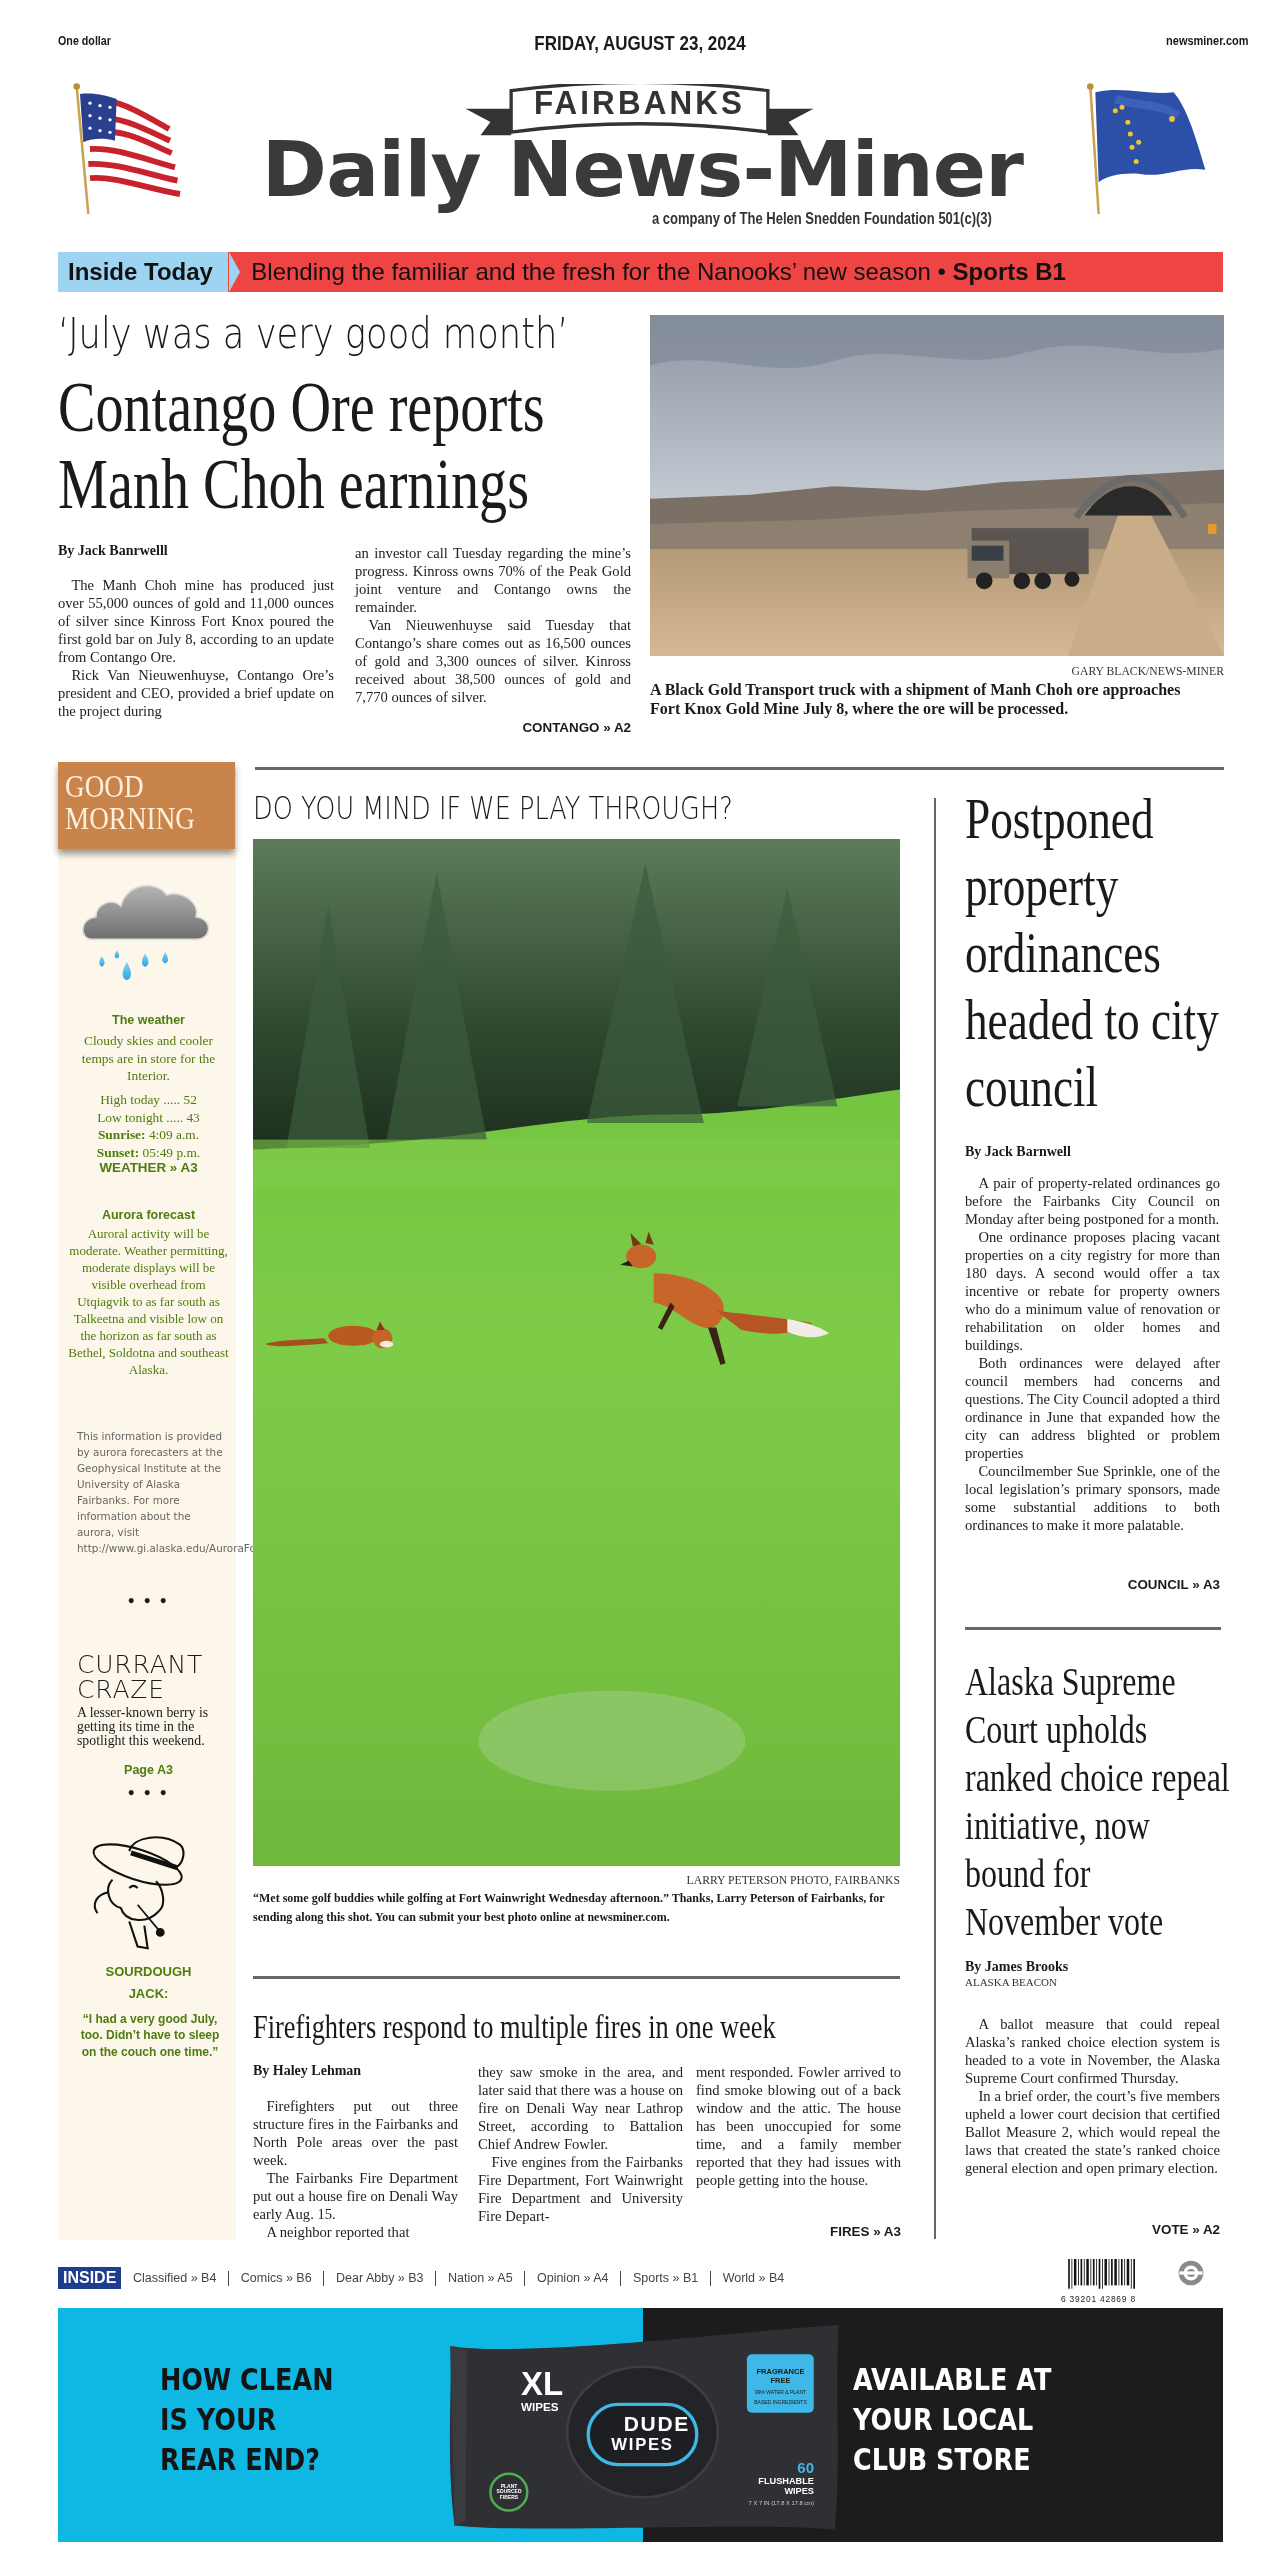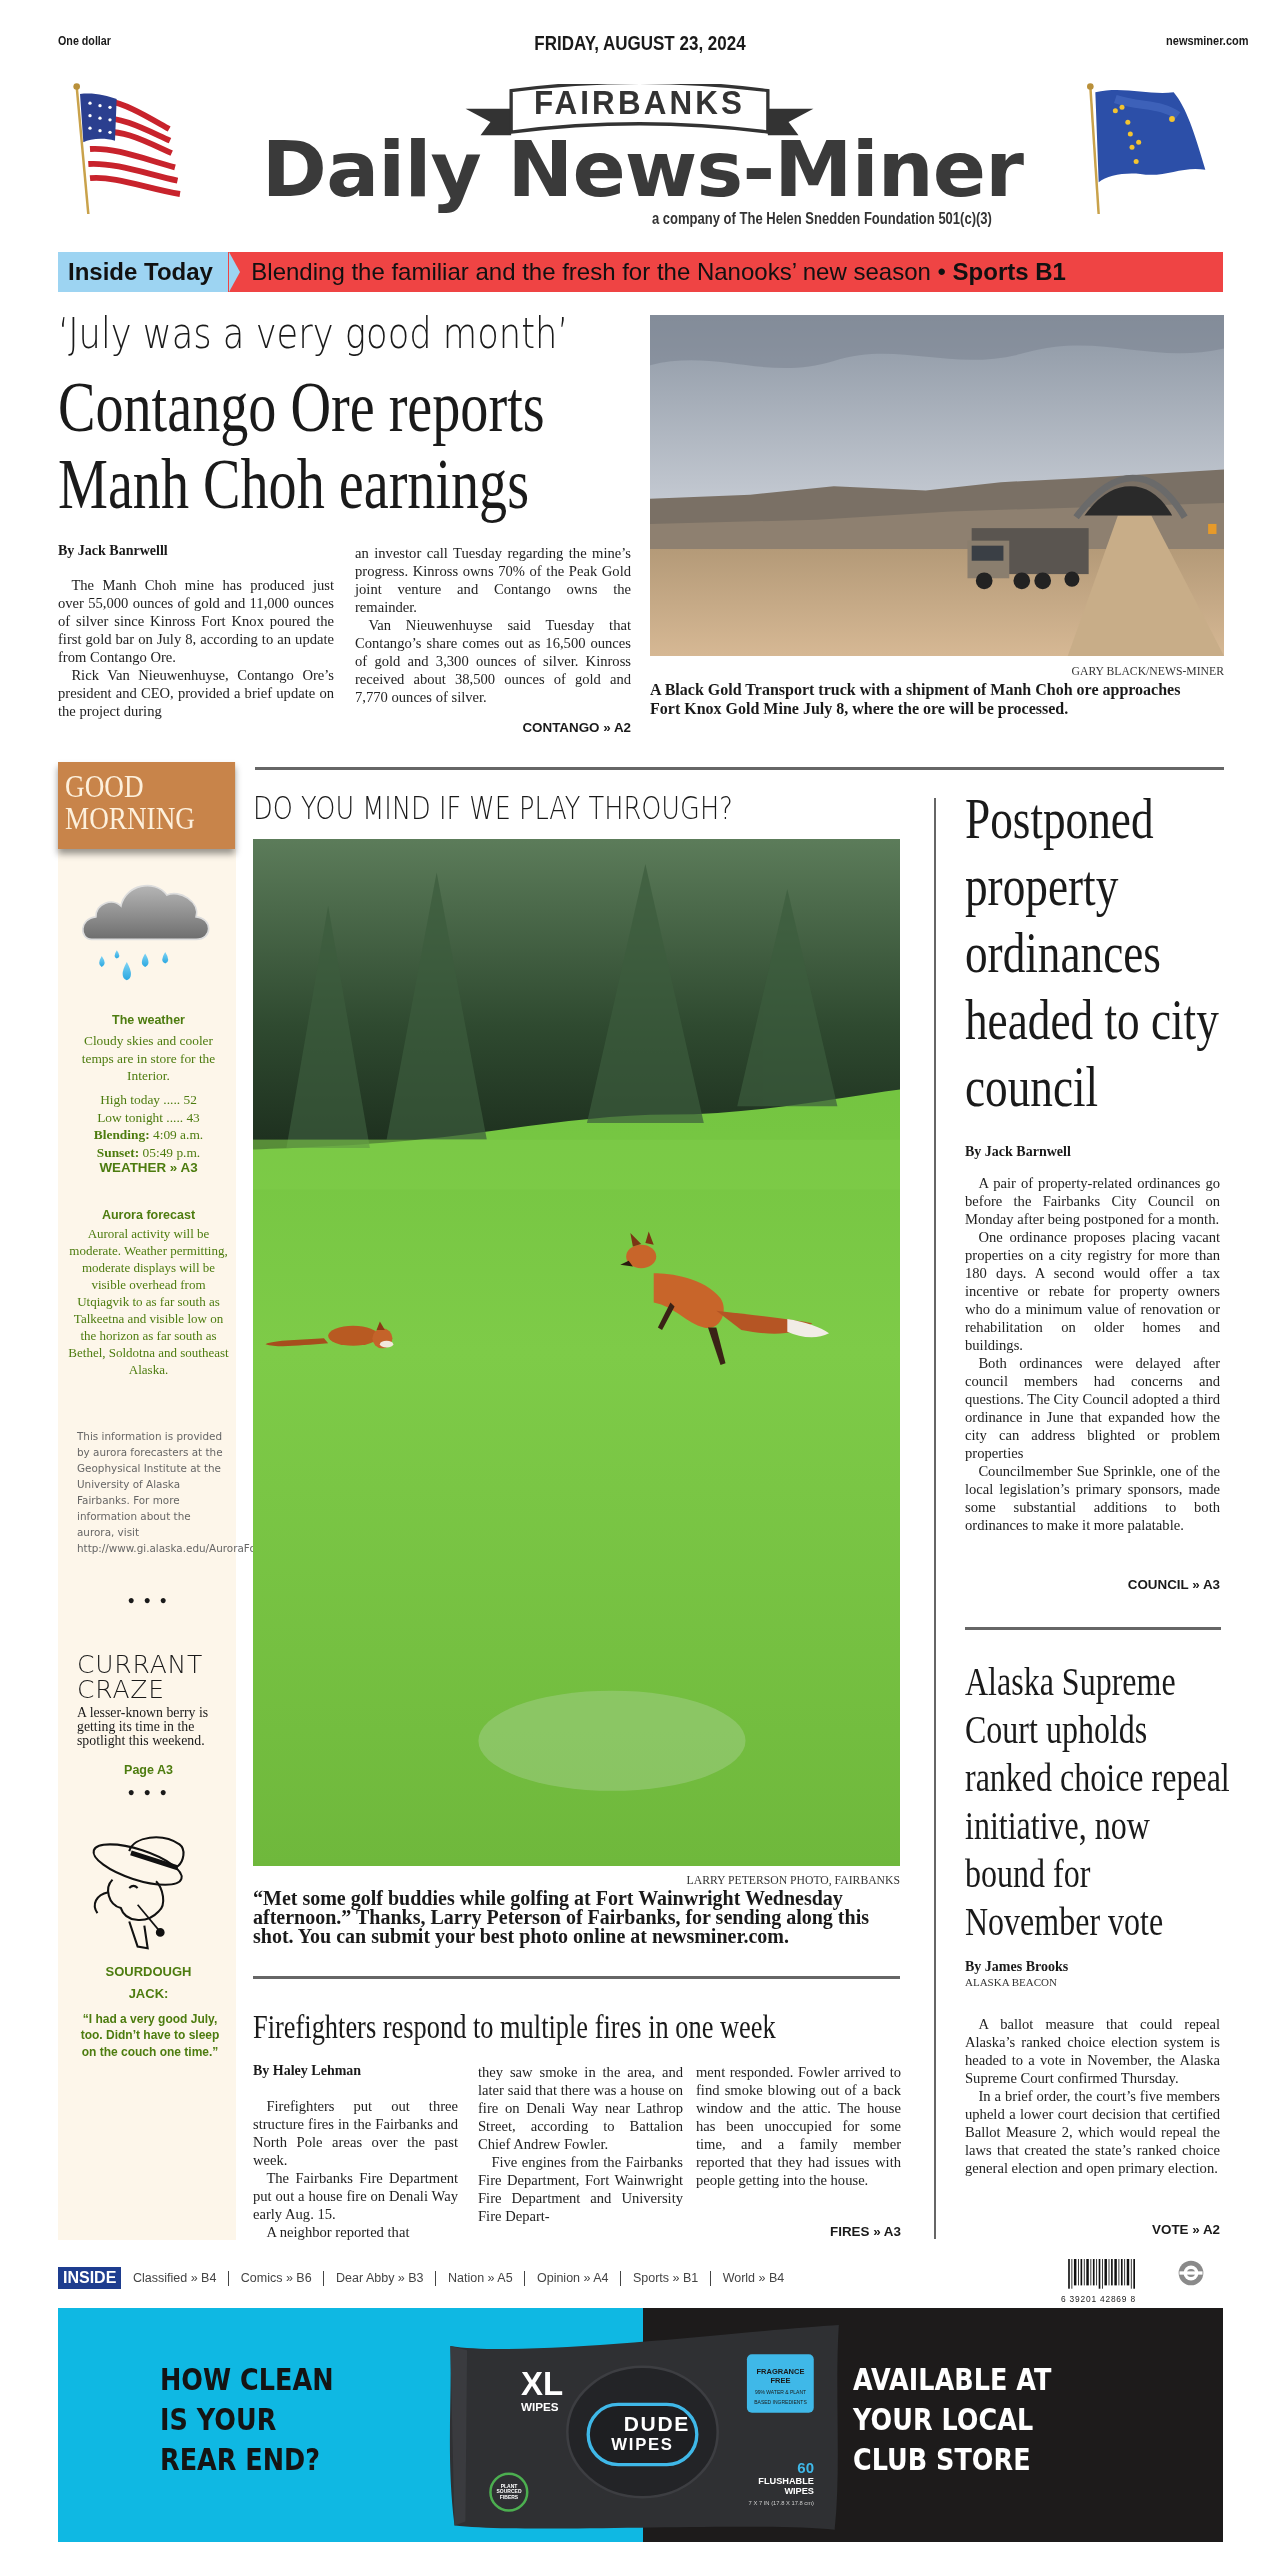--- a/index.html
+++ b/index.html
@@ -63,21 +63,21 @@
 #cc-jump{top:1762px;font-weight:bold;font-family:"Liberation Sans",sans-serif;font-size:12.5px}
 #dots2{top:1783px}
 #jack{left:79px;top:1821px;width:134px;height:134px}
 #jack-name{top:1961px;font-weight:bold;font-family:"Liberation Sans",sans-serif;font-size:13px;line-height:22px}
 #jack-quote{top:2011px;font-weight:bold;font-family:"Liberation Sans",sans-serif;font-size:12px;line-height:16.3px;left:79px;width:142px}
 
 
 #play-head{left:253px;top:789px;font-size:32px;font-family:"DejaVu Sans",sans-serif;font-weight:200;transform:scaleX(.8);transform-origin:left;white-space:nowrap}
 #fox-photo{left:253px;top:839px;width:647px;height:1027px;overflow:hidden}
 #fox-credit{left:253px;width:647px;top:1874px;text-align:right;font-size:11.7px;color:#333}
-#fox-caption{left:253px;top:1889px;width:652px;font-size:20px;line-height:19px;font-weight:bold}
+#fox-caption{left:253px;top:1889px;width:652px;font-size:12px;line-height:19px;font-weight:bold}
 #rule-fire{left:253px;top:1976px;width:647px;height:3.3px;background:#666}
 #fire-head{left:253px;top:2009px;font-size:33px;transform:scaleX(.8);transform-origin:left;white-space:nowrap}
 #fire-byline{left:253px;top:2063px;font-size:14px;font-weight:bold}
 #fire-col1{left:253px;top:2097px;width:205px}
 #fire-col2{left:478px;top:2063px;width:205px}
 #fire-col3{left:696px;top:2063px;width:205px}
 #fire-jump{left:696px;width:205px;top:2224px;text-align:right;font-size:13.4px;font-weight:bold}
 
 
 #vrule{left:934px;top:798px;width:1.7px;height:1441px;background:#666}
@@ -248,21 +248,21 @@
     <path d="M62 122 q-10 18 0 22 q10 -4 0 -22z"></path>
     <path d="M84 112 q-8 13 0 16 q8 -3 0 -16z"></path>
     <path d="M108 110 q-7 11 0 14 q7 -3 0 -14z"></path>
   </g>
 </svg>
 <div class="abs gm-text" id="w-head">The weather</div>
 <div class="abs gm-text" id="w-desc">Cloudy skies and cooler temps are in store for the Interior.</div>
 <div class="abs gm-text" id="w-stats">
   <div>High today ..... 52</div>
   <div>Low tonight ..... 43</div>
-  <div><b>Blending:</b> <span>4:09 a.m.</span></div>
+  <div><b>Sunrise:</b> <span>4:09 a.m.</span></div>
   <div><b>Sunset:</b> <span>05:49 p.m.</span></div>
 </div>
 <div class="abs gm-text" id="w-jump">WEATHER » A3</div>
 <div class="abs gm-text" id="a-head">Aurora forecast</div>
 <div class="abs gm-text" id="a-desc">Auroral activity will be moderate. Weather permitting, moderate displays will be visible overhead from Utqiagvik to as far south as Talkeetna and visible low on the horizon as far south as Bethel, Soldotna and southeast Alaska.</div>
 <div class="abs gm-text" id="a-note">This information is provided by aurora forecasters at the Geophysical Institute at the University of Alaska Fairbanks. For more information about the aurora, visit http://www.gi.alaska.edu/AuroraForecast</div>
 <div class="abs dots" id="dots1">• • •</div>
 <div class="abs" id="cc-title">
   <div>CURRANT</div>
   <div>CRAZE</div>

